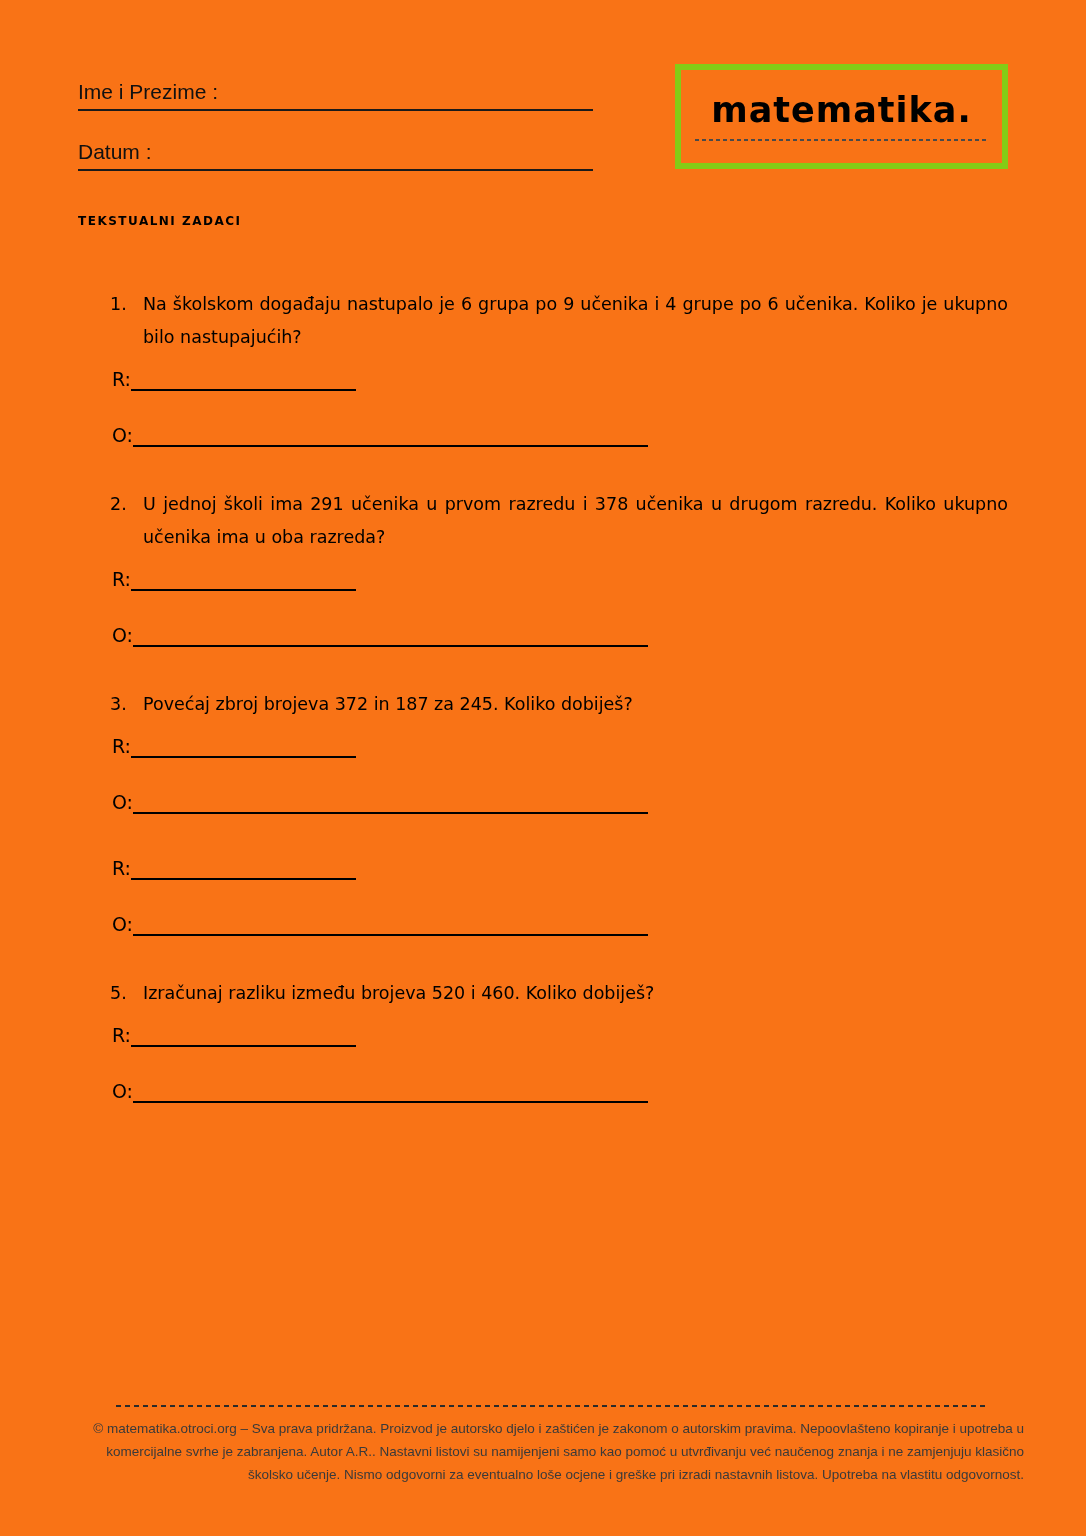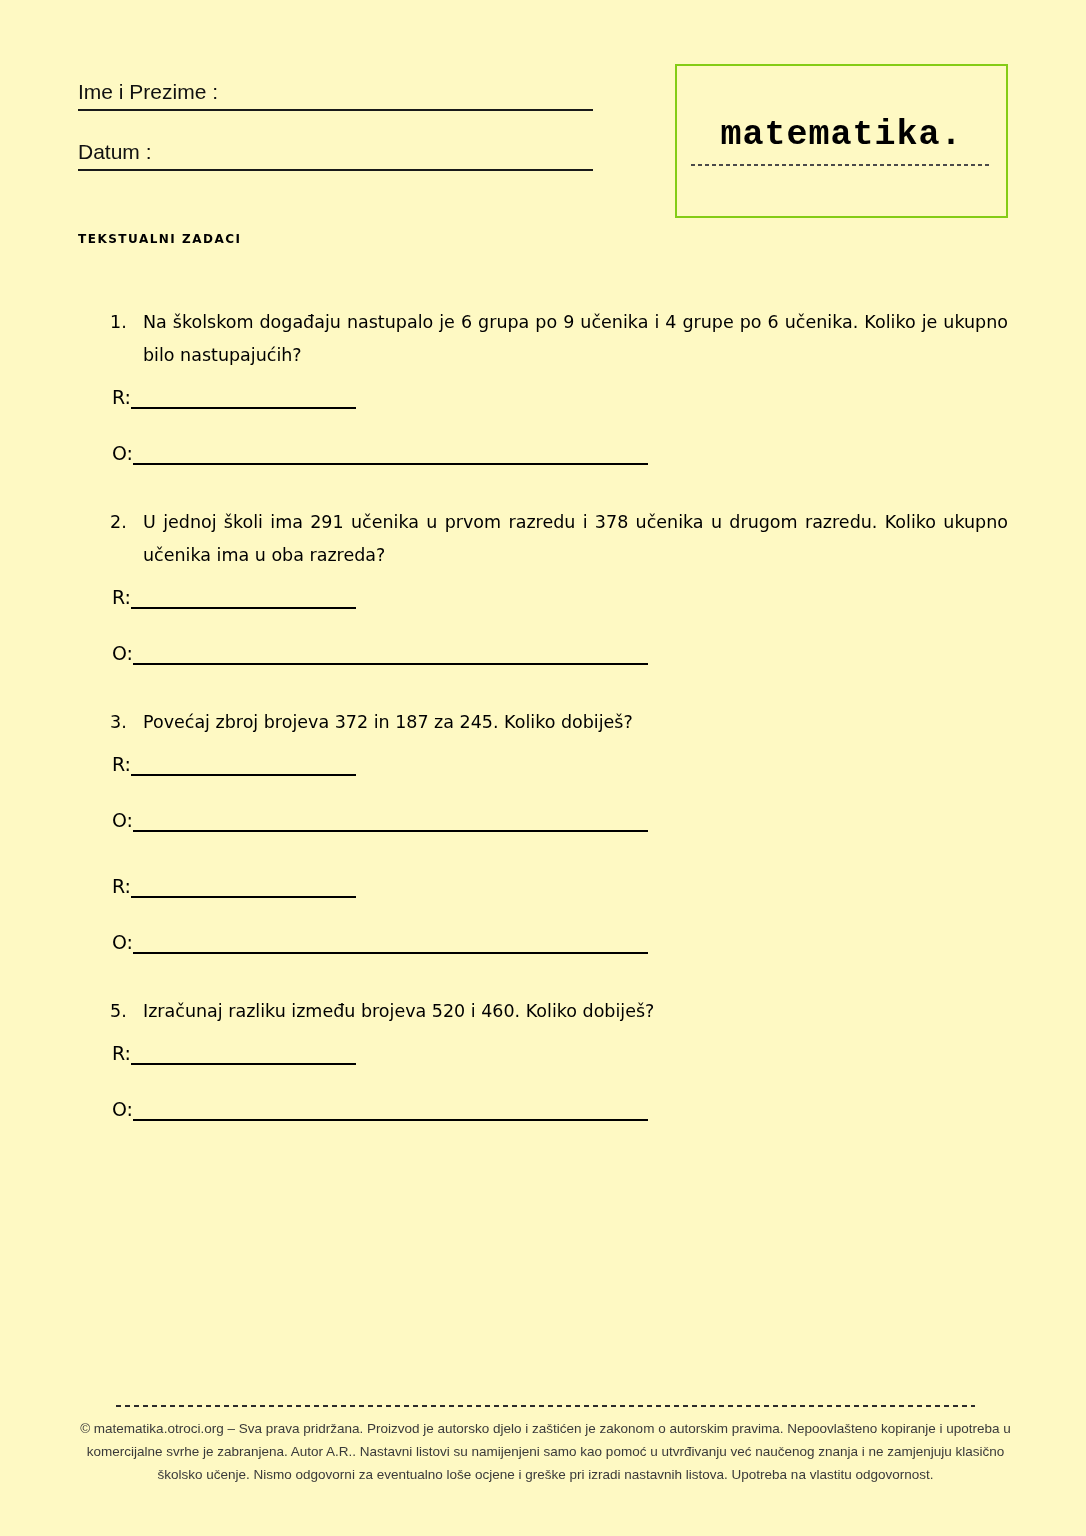--- a/index.html
+++ b/index.html
@@ -5,21 +5,21 @@
   * { margin: 0; padding: 0; box-sizing: border-box; }
   html, body { background: #ffffff; }
   body {
     width: 1086px; height: 1536px;
     font-family: "DejaVu Sans", sans-serif;
     color: #000;
   }
   .page {
     position: relative;
     width: 1086px; height: 1536px;
-    background: #fef9c3;
+    background: #f97316;
     overflow: hidden;
   }
 
   
   .header {
     display: flex;
     justify-content: space-between;
     align-items: flex-start;
     padding: 64px 78px 0 78px;
   }
@@ -29,28 +29,27 @@
     border-bottom: 2px solid #1a1a1a;
     padding-bottom: 5px;
     margin-bottom: 29px;
     font-family: "Liberation Sans", sans-serif;
     font-size: 21px;
     color: #111;
   }
   .field-label { text-decoration: none; }
 
   .logo-box {
-    width: 333px; height: 154px;
-    border: 2px solid #84cc16;
+    width: 333px; height: 105px;
+    border: 6px solid #84cc16;
     display: flex;
     flex-direction: column;
     justify-content: center;
     text-align: center;
     padding: 4px 14px;
-    font-family: Liberation Mono, monospace;
   }
   .logo-line {
     font-size: 35px;
     font-weight: bold;
     letter-spacing: 1px;
     line-height: 48px;
     color: #000;
   }
   .logo-divider {
     height: 2px;
@@ -96,22 +95,22 @@
     border-bottom: 2px solid #000;
     height: 4px;
     margin-bottom: 1px;
   }
   .answer-line.r-line { width: 225px; }
   .answer-line.o-line { width: 515px; }
 
   
   .footer {
     position: absolute;
-    left: 78px; right: 73px; bottom: 50px;
-    text-align: center;
+    left: 78px; right: 62px; bottom: 50px;
+    text-align: right;
   }
   .footer-divider {
     height: 2px;
     margin: 0 38px 10px 38px;
     background: repeating-linear-gradient(90deg, #2b2b2b 0 5px, transparent 5px 9px);
   }
   .footer-text {
     font-family: "Liberation Sans", sans-serif;
     font-size: 13.5px;
     line-height: 23px;

